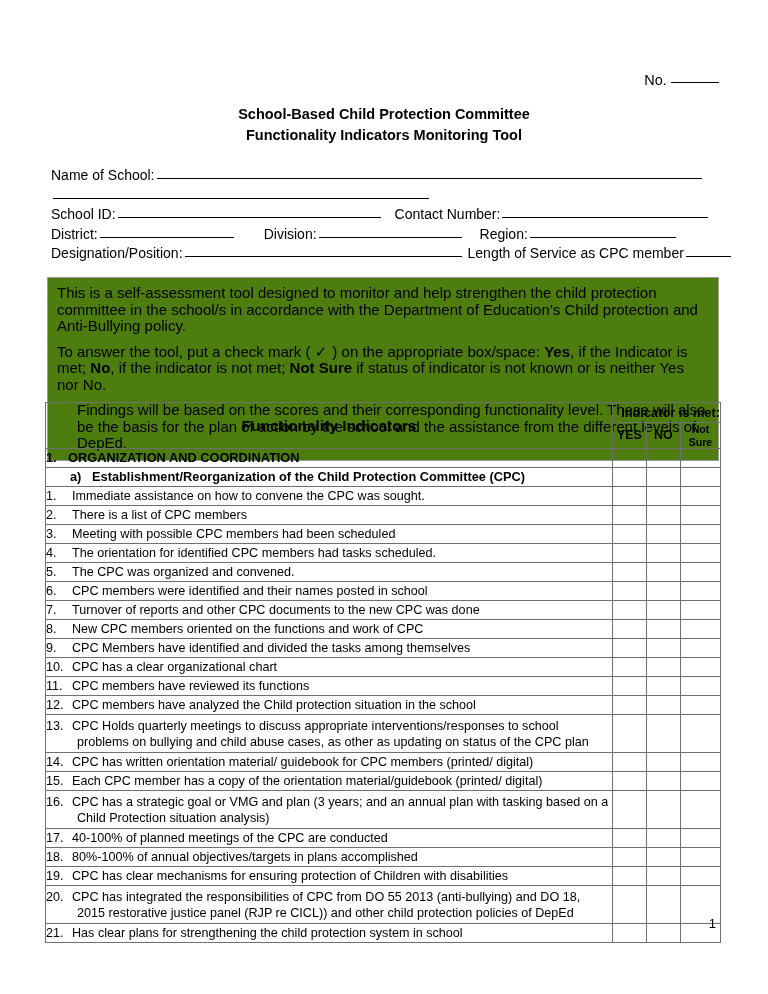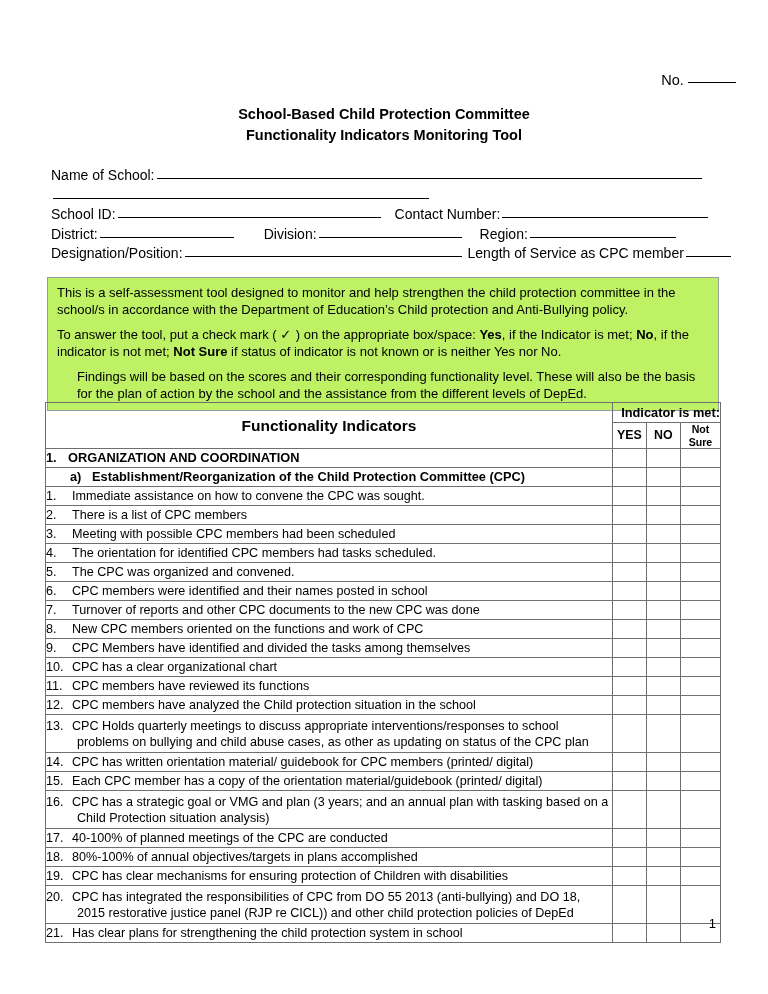--- a/index.html
+++ b/index.html
@@ -19,21 +19,21 @@
     position: absolute;
     left: 0; top: 0;
     width: 768px;
     height: 994px;
     padding: 0;
   }
 
   
   .no-line {
     position: absolute;
-    right: 32px;
+    right: 49px;
     top: 70px;
     font-size: 14.5px;
     letter-spacing: 0.1px;
     white-space: nowrap;
   }
   .no-line .blank {
     display: inline-block;
     border-bottom: 1.4px solid #000;
     width: 48px;
     margin-left: 4px;
@@ -77,23 +77,23 @@
   }
 
   
   .instr-box {
     position: absolute;
     left: 47px;
     top: 277px;
     width: 672px;
     box-sizing: border-box;
     border: 1px solid #9a9a9a;
-    background: #bef264;
+    background: #4d7c0f;
     padding: 7px 9px 8px 9px;
-    font-size: 13px;
+    font-size: 15px;
     line-height: 16.5px;
   }
   .instr-box p {
     margin: 0 0 9px 0;
   }
   .instr-box p:last-child { margin-bottom: 0; margin-left: 20px; }
   .chk { letter-spacing: 1px; }
 
   
   .tbl-wrap {

